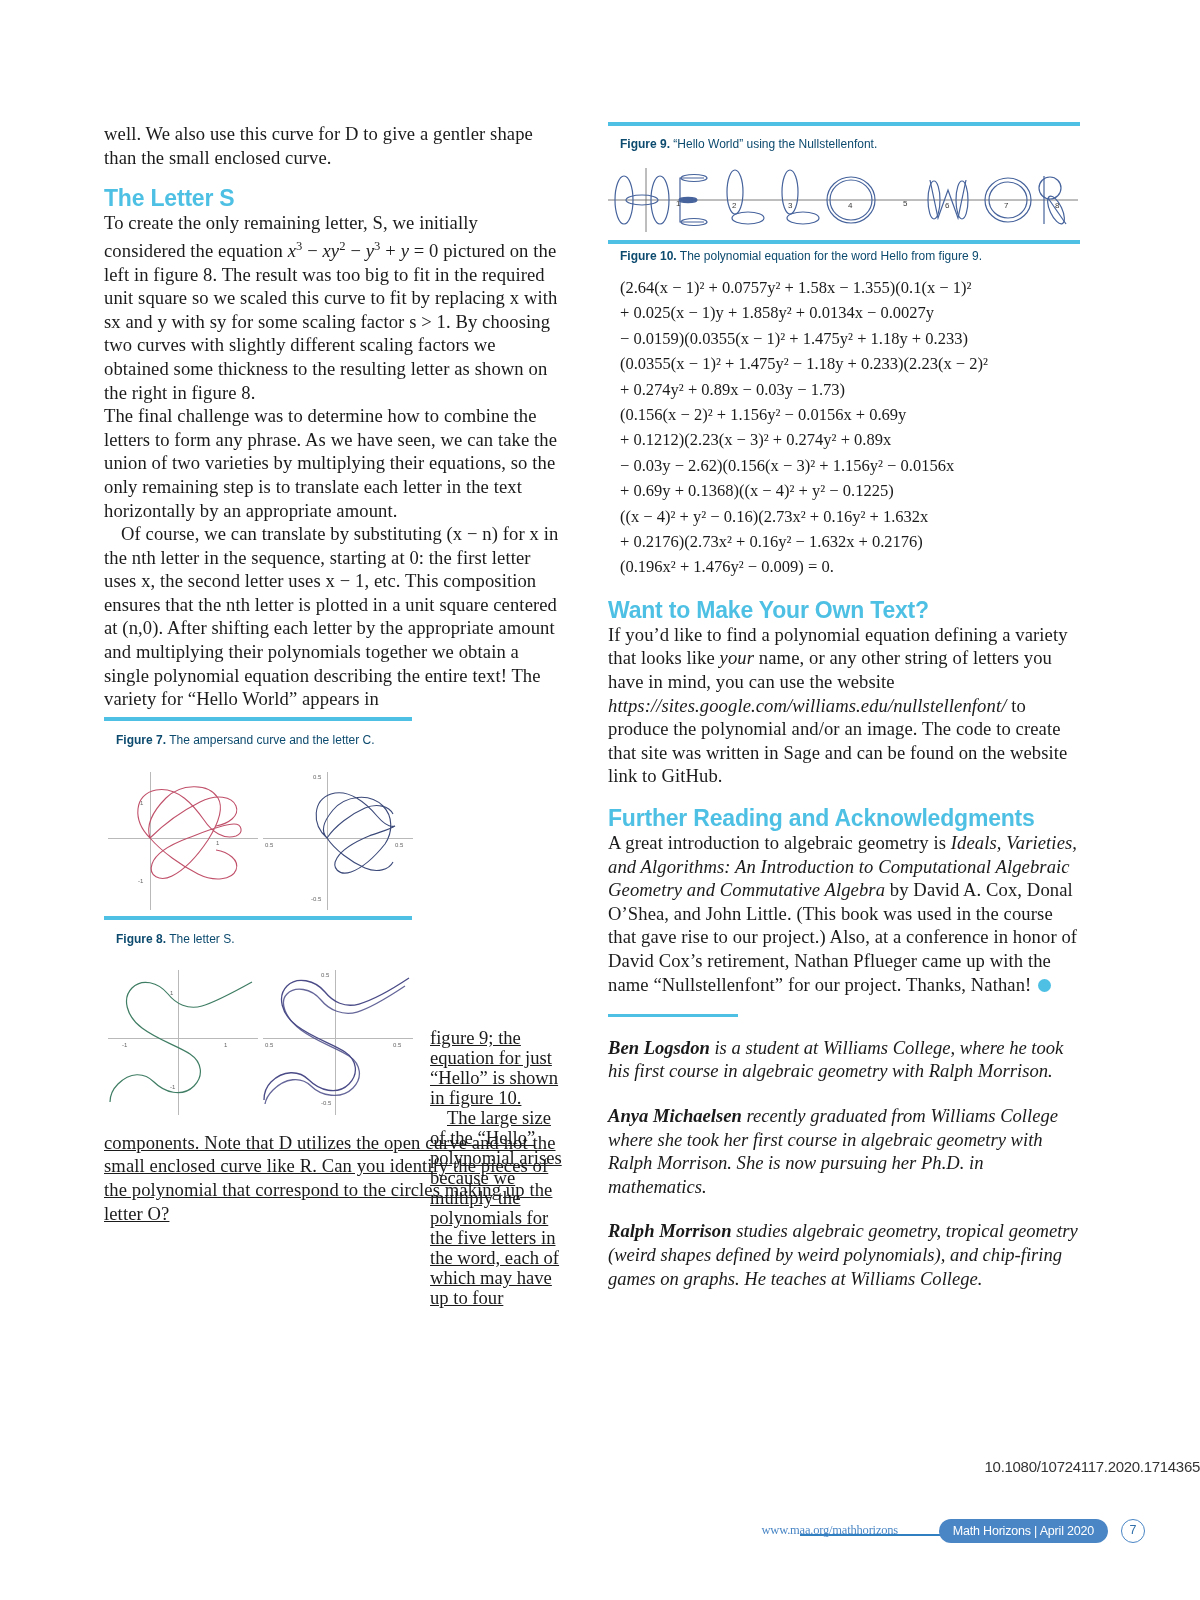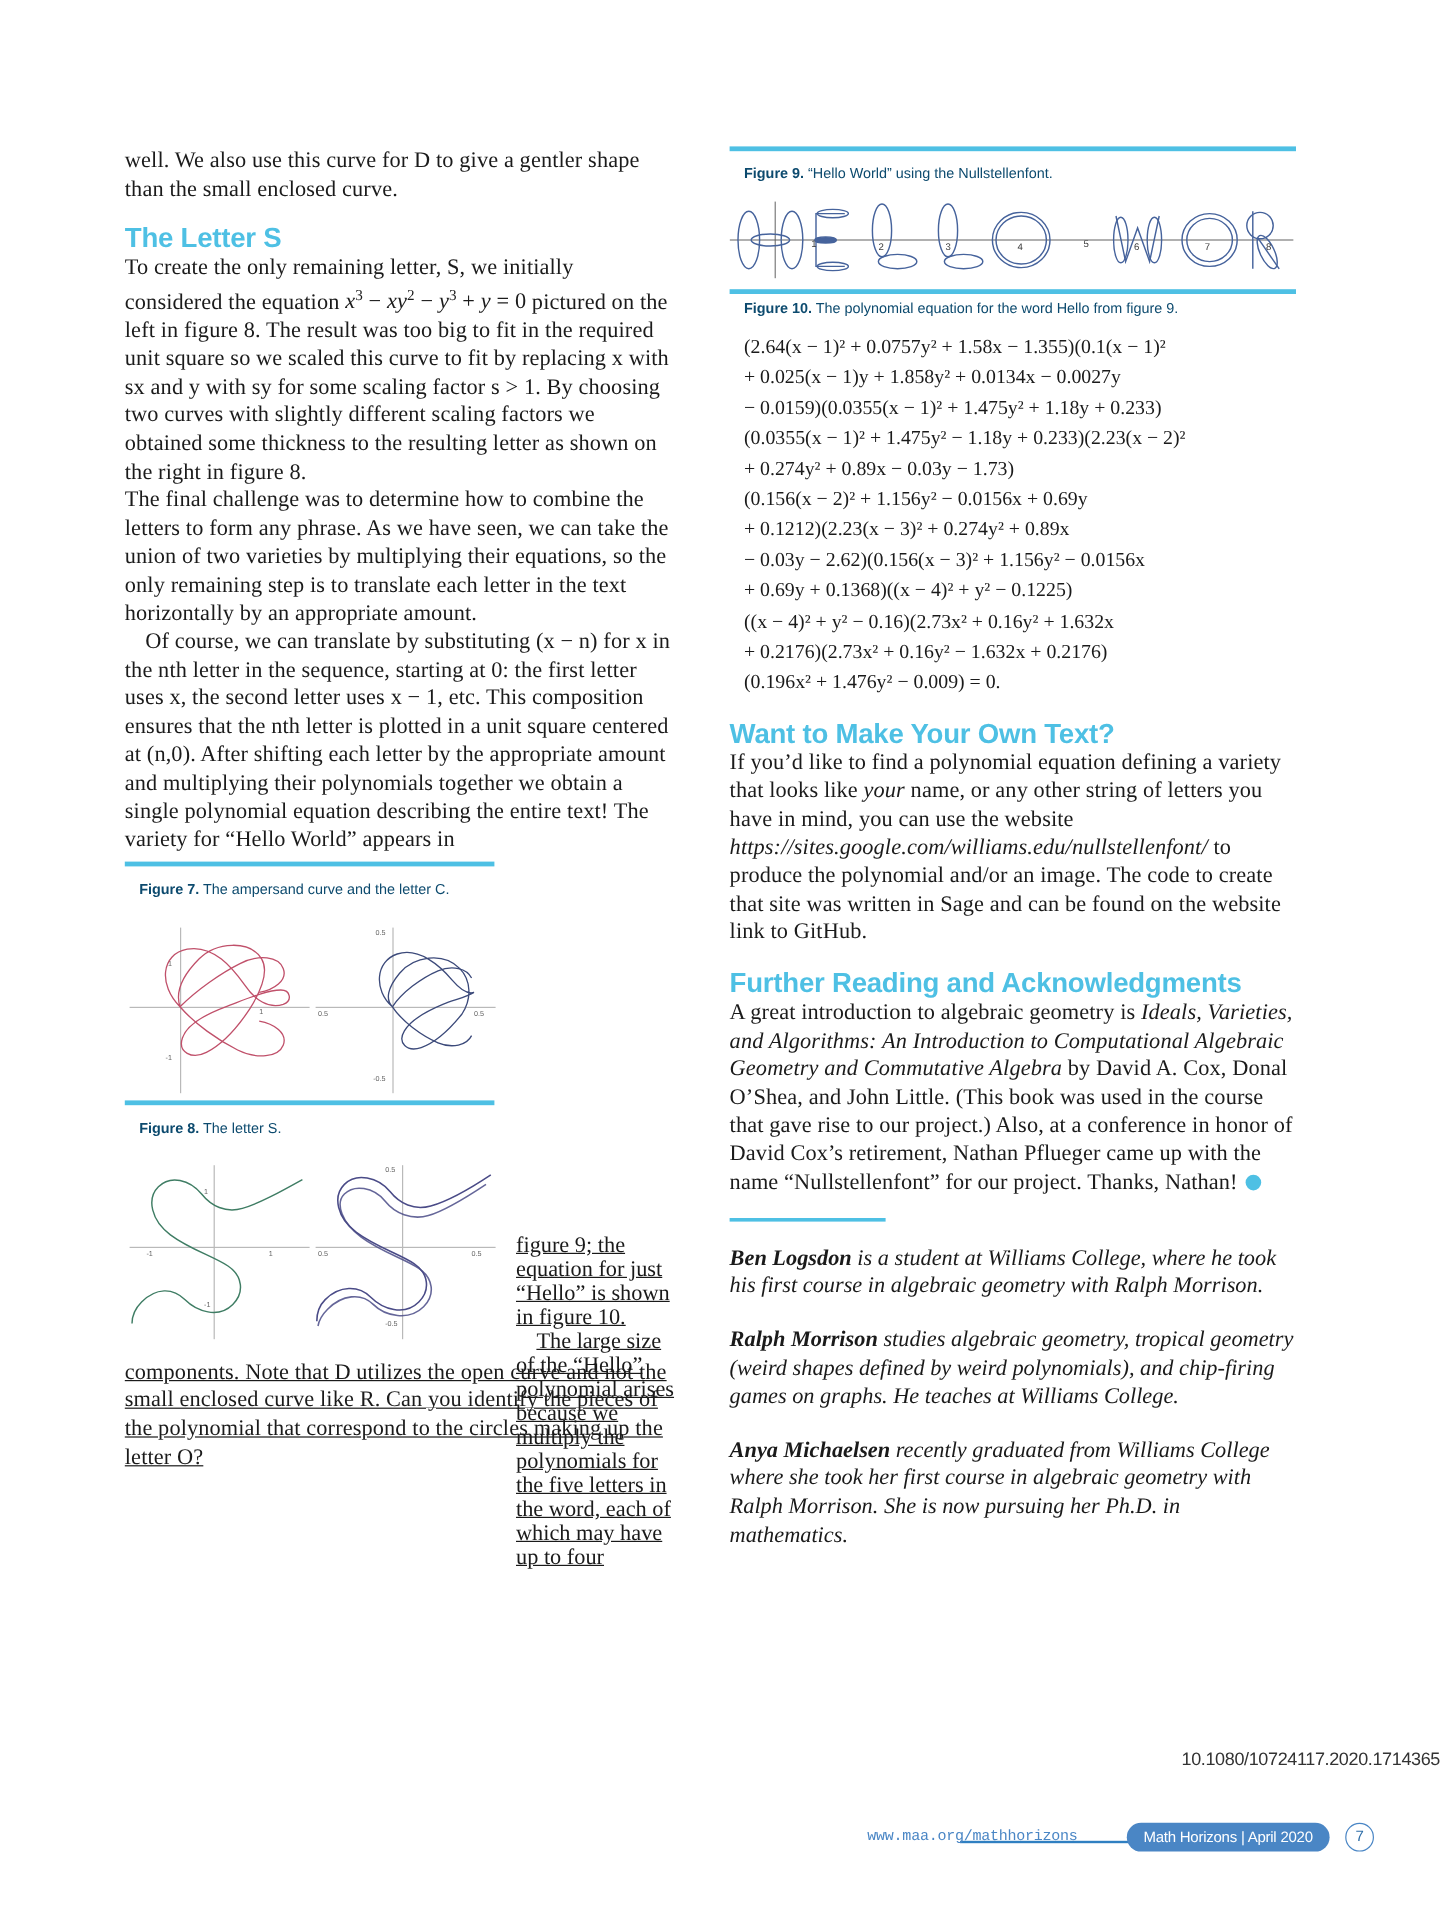--- a/index.html
+++ b/index.html
@@ -130,21 +130,21 @@
     height:30px;
   }
   .footer-line {
     position:absolute;
     left:800px; top:14px; width:290px; height:2px;
     background:#2f7fc1;
   }
   .footer-url {
     position:absolute;
     right:302px; top:3px;
-    font-family:Liberation Mono, monospace;
+    font-family:Liberation Serif, serif;
     font-size:12.5px;
     color:#4a86c5;
     letter-spacing:-0.2px;
   }
   .footer-pill {
     position:absolute;
     right:92px; top:-1px;
     height:24px;
     padding:0 14px 0 14px;
     background:#4a86c5;
@@ -362,22 +362,22 @@
 
     <h2 class="sec-head" style="margin-top:18px;">Want to Make Your Own Text?</h2>
     <p class="body-p"><span>If you’d like to find a polynomial equation defining a variety that looks like </span><span class="italic">your</span><span> name, or any other string of letters you have in mind, you can use the website </span><span class="italic">https://sites.google.com/williams.edu/nullstellenfont/</span><span> to produce the polynomial and/or an image. The code to create that site was written in Sage and can be found on the website link to GitHub.</span></p>
 
     <h2 class="sec-head" style="margin-top:18px;">Further Reading and Acknowledgments</h2>
     <p class="body-p"><span>A great introduction to algebraic geometry is </span><span class="italic">Ideals, Varieties, and Algorithms: An Introduction to Computational Algebraic Geometry and Commutative Algebra</span><span> by David A. Cox, Donal O’Shea, and John Little. (This book was used in the course that gave rise to our project.) Also, at a conference in honor of David Cox’s retirement, Nathan Pflueger came up with the name “Nullstellenfont” for our project. Thanks, Nathan!</span><span class="end-dot"></span></p>
 
     <div class="bio-rule"></div>
 
     <p class="bio"><b>Ben Logsdon</b><span> is a student at Williams College, where he took his first course in algebraic geometry with Ralph Morrison.</span></p>
+    <p class="bio"><b>Anya Michaelsen</b><span> recently graduated from Williams College where she took her first course in algebraic geometry with Ralph Morrison. She is now pursuing her Ph.D. in mathematics.</span></p>
     <p class="bio"><b>Ralph Morrison</b><span> studies algebraic geometry, tropical geometry (weird shapes defined by weird polynomials), and chip-firing games on graphs.  He teaches at Williams College.</span></p>
-    <p class="bio"><b>Anya Michaelsen</b><span> recently graduated from Williams College where she took her first course in algebraic geometry with Ralph Morrison. She is now pursuing her Ph.D. in mathematics.</span></p>
   </div>
 
   <div class="doi">10.1080/10724117.2020.1714365</div>
 
   <div class="footer">
     <div class="footer-line"></div>
     <div class="footer-url">www.maa.org/mathhorizons</div>
     <div class="footer-pill">Math Horizons | April 2020</div>
     <div class="footer-page">7</div>
   </div>

